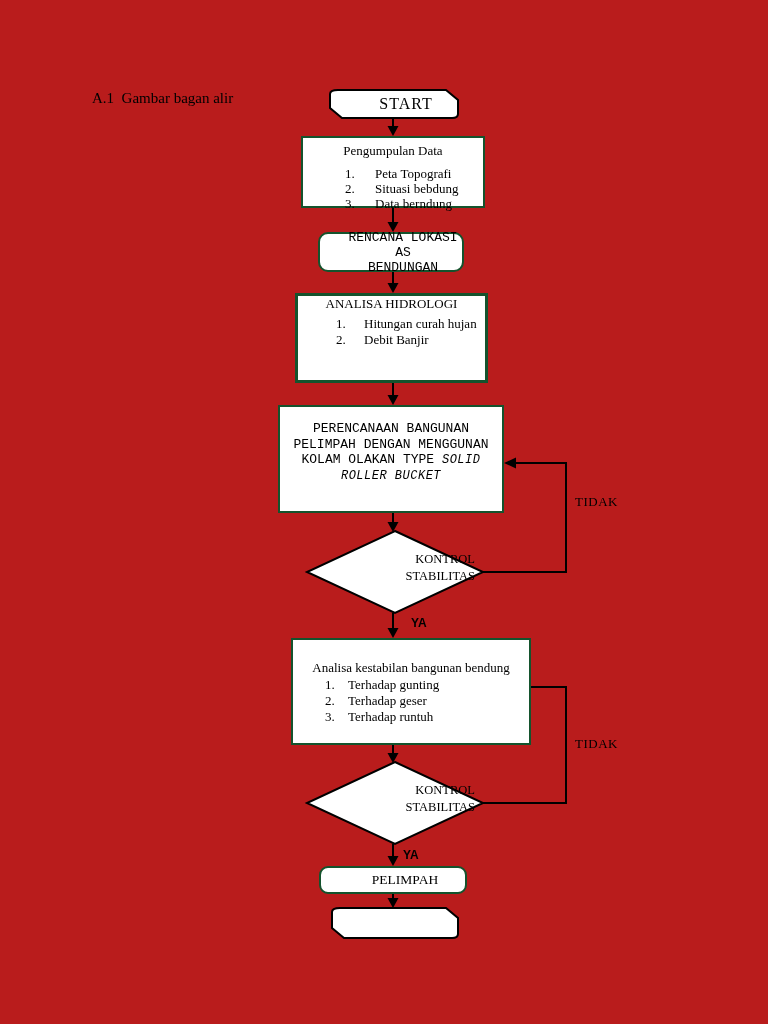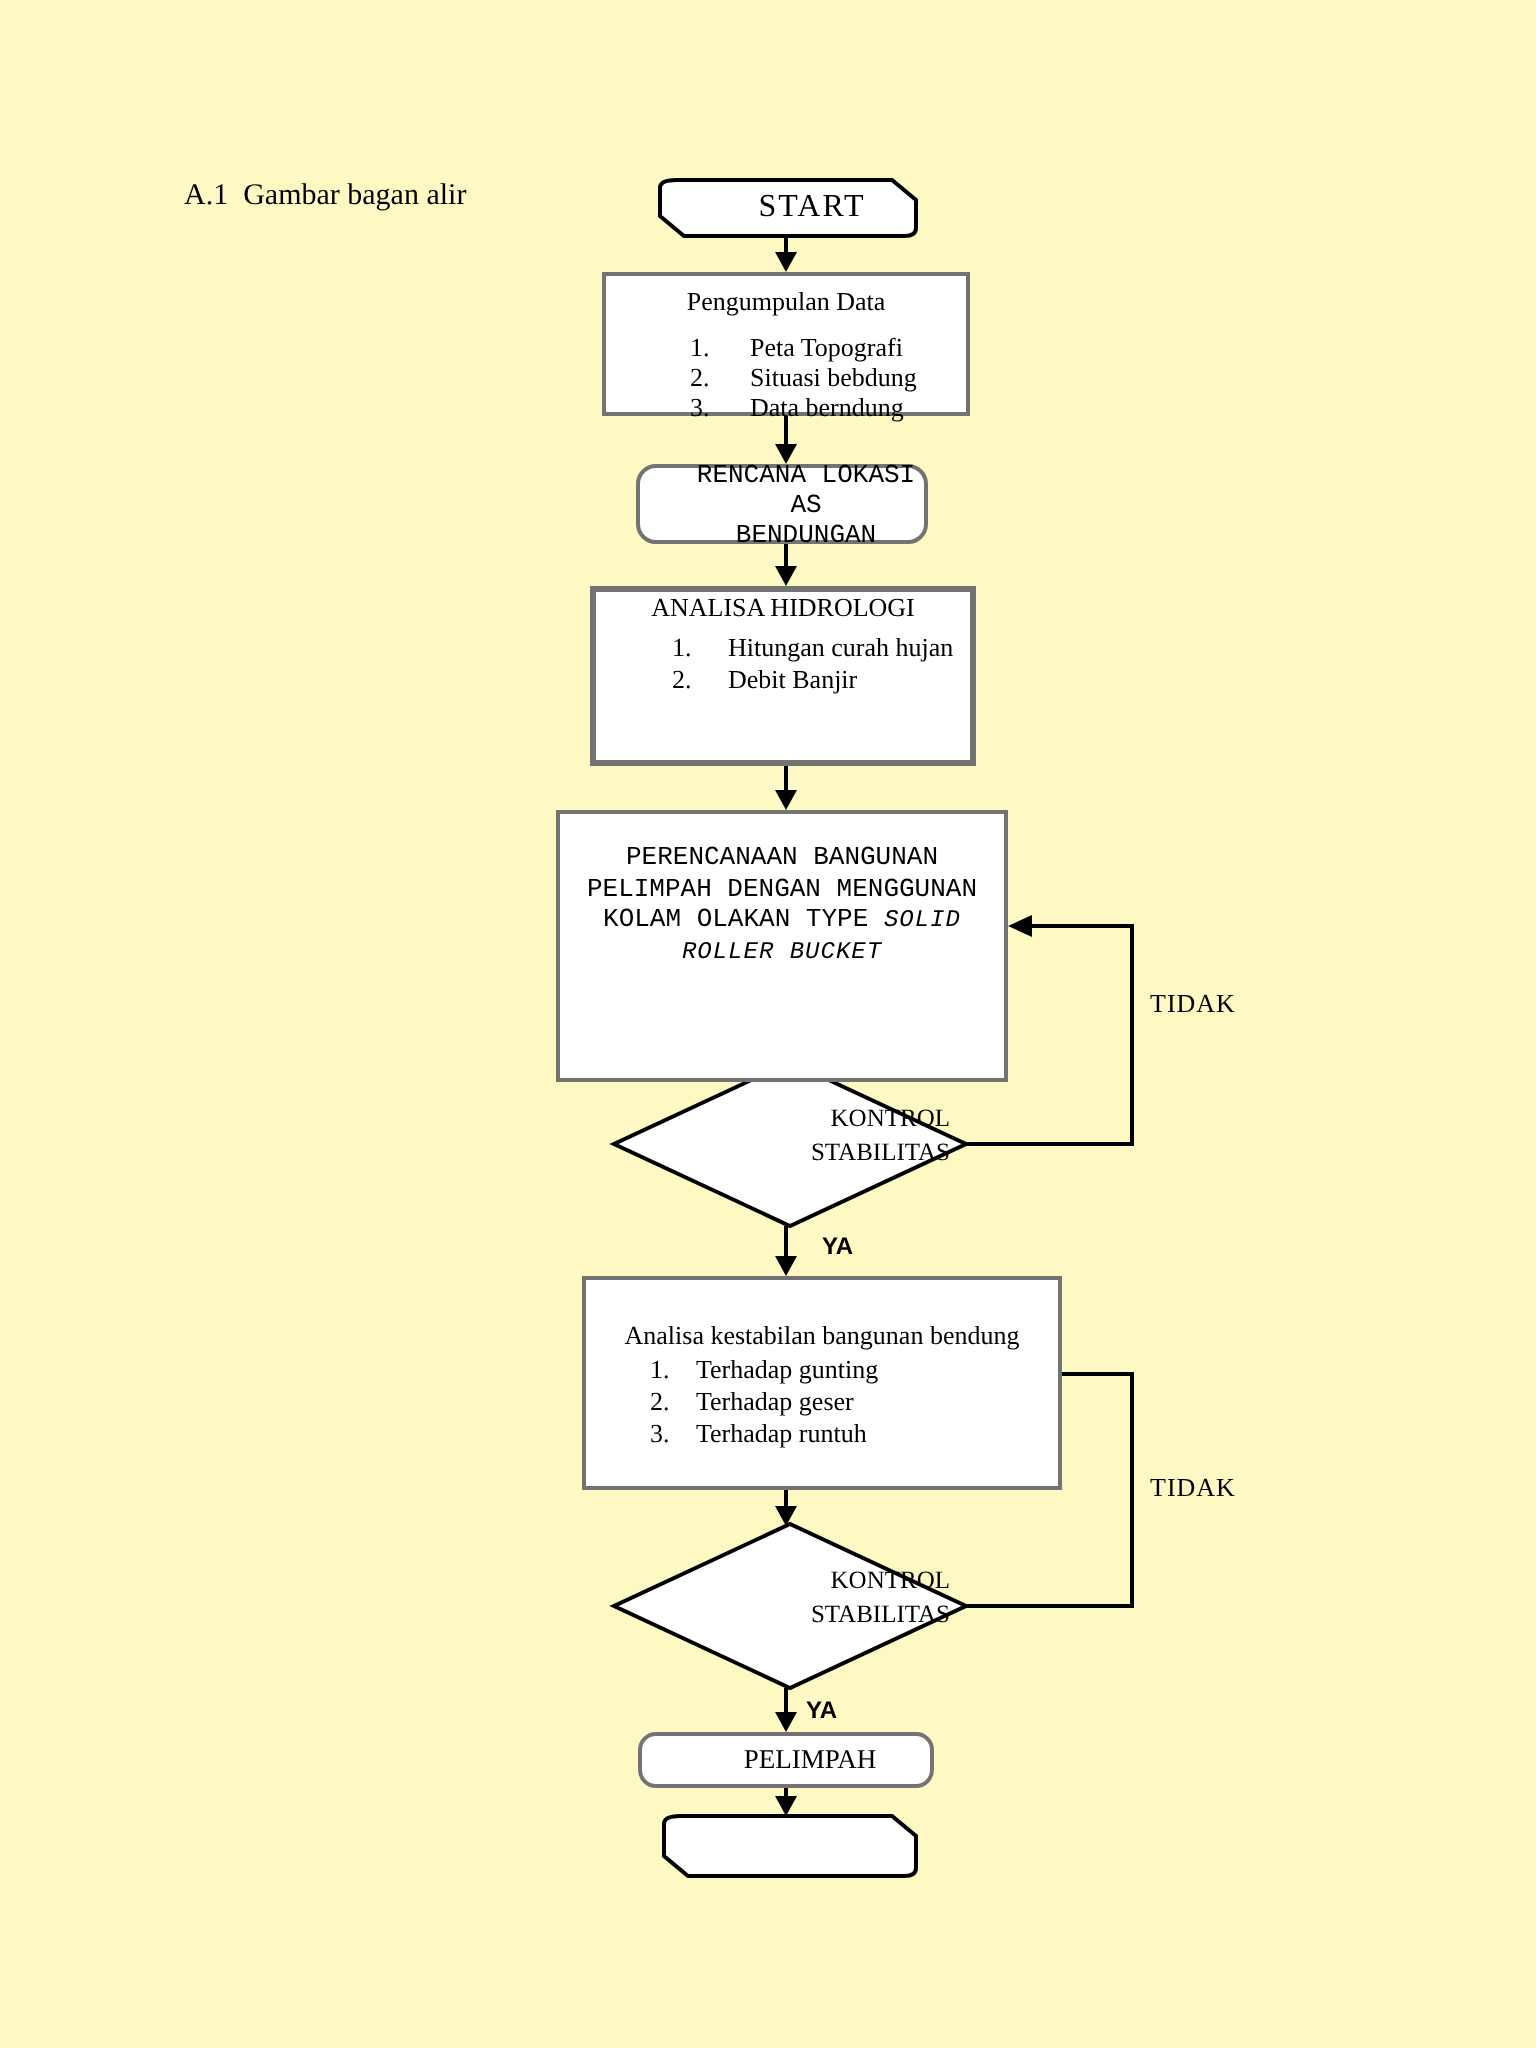--- a/index.html
+++ b/index.html
@@ -1,21 +1,21 @@
 <!DOCTYPE html>
 <html><head>
 <meta charset="utf-8">
 <style>
   html,body{margin:0;padding:0;background:#fff;}
-  .page{position:relative;width:768px;height:1024px;background:#fef9c3;overflow:hidden;
+  .page{position:relative;width:768px;height:1024px;background:#b91c1c;overflow:hidden;
         font-family:"Liberation Serif",serif;color:#000;}
   .layer{position:absolute;left:0;top:0;}
   .abs{position:absolute;box-sizing:border-box;}
   .heading{left:92px;top:90px;font-size:15px;white-space:pre;}
-  .box{border:2px solid #737373;background:#fff;}
+  .box{border:2px solid #14532d;background:#fff;}
   .thick{border-width:3px;}
   .rounded{border-radius:10px;}
   .ctr{display:flex;align-items:center;justify-content:center;text-align:center;padding-left:24px;}
   .title{text-align:center;font-size:13px;}
   .list{font-size:13px;}
   .row{display:flex;line-height:15px;}
   .row .no{flex:0 0 30px;}
   .terminator-label{font-size:16px;letter-spacing:1px;}
   .multiline{text-align:center;font-size:13px;line-height:15.5px;font-family:Liberation Mono, monospace;}
   .ital{font-style:italic;font-size:12px;letter-spacing:0.5px;}
@@ -123,21 +123,21 @@
         <span class="no" style="flex-basis:28px;">1.</span>
         <span>Hitungan curah hujan</span>
       </div>
       <div class="row" style="line-height:16px;">
         <span class="no" style="flex-basis:28px;">2.</span>
         <span>Debit Banjir</span>
       </div>
     </div>
   </div>
 
-  <div class="abs box" style="left:278px;top:405px;width:226px;height:136px;">
+  <div class="abs box" style="left:278px;top:405px;width:226px;height:108px;">
     <div class="multiline" style="margin-top:14px;">
       <div>PERENCANAAN BANGUNAN</div>
       <div>PELIMPAH DENGAN MENGGUNAN</div>
       <div><span>KOLAM OLAKAN TYPE</span> <span class="ital">SOLID</span></div>
       <div class="ital">ROLLER BUCKET</div>
     </div>
   </div>
 
   <div class="abs diamond-label" style="left:315px;top:551px;width:160px;">
     <div>KONTROL</div>

